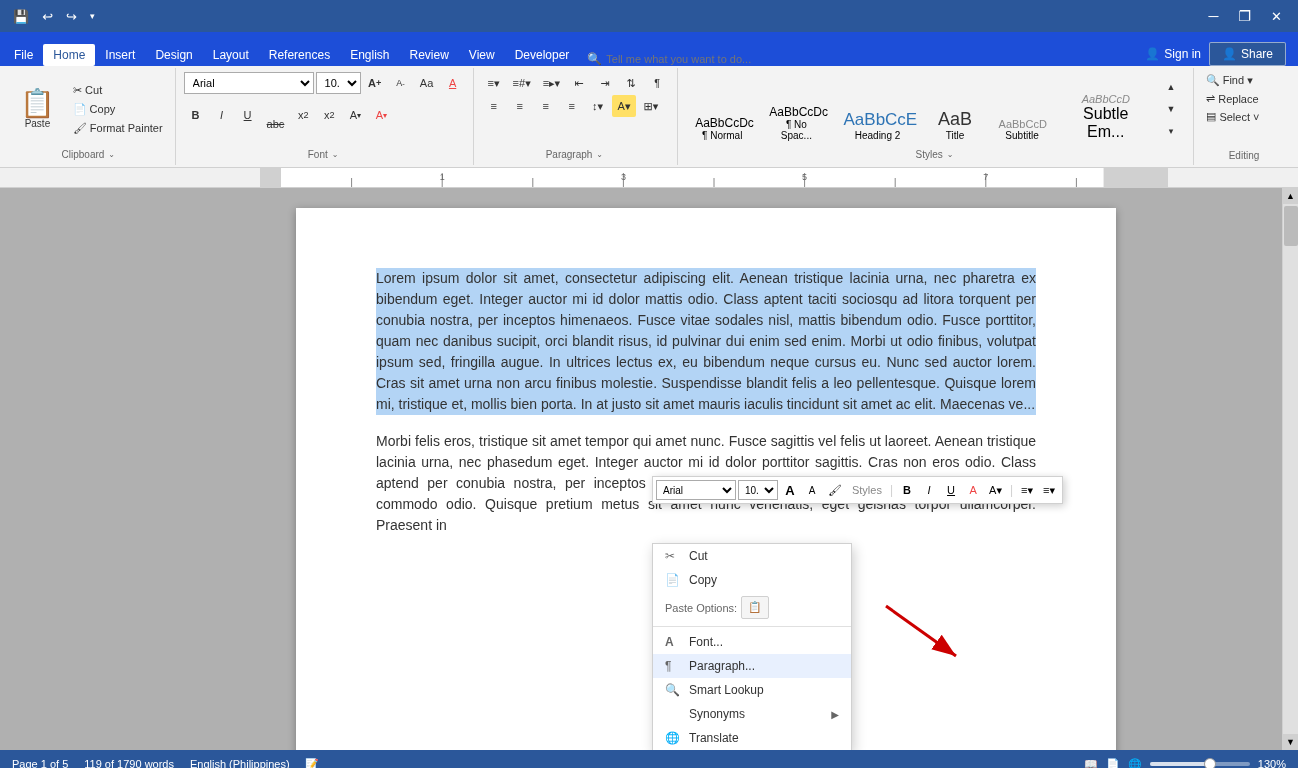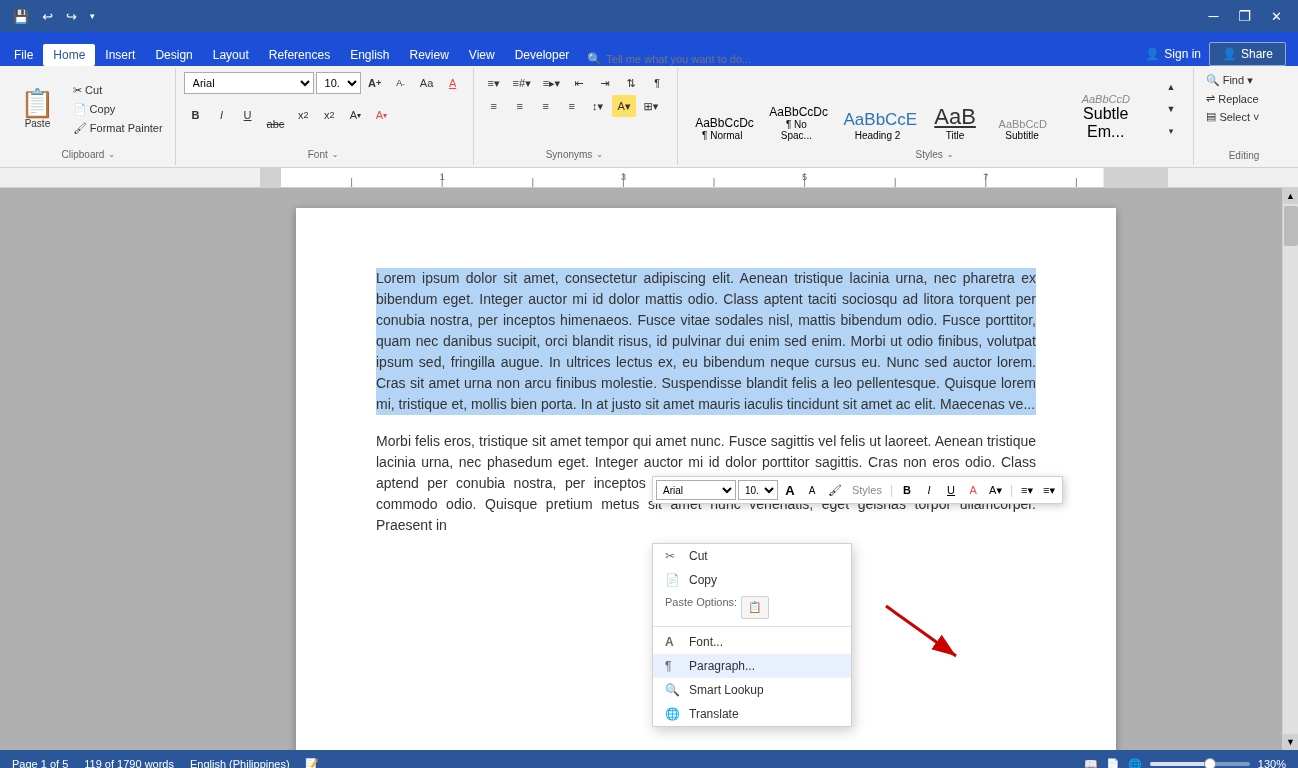--- a/index.html
+++ b/index.html
@@ -306,20 +306,21 @@
       cursor: pointer;
       font-size: 12px;
       color: #333;
       gap: 8px;
     }
     .ctx-item.highlighted { background: #e8f0fe; }
     .ctx-item-icon { width: 16px; font-size: 12px; color: #666; }
     .ctx-separator { border: none; border-top: 1px solid #e0e0e0; margin: 3px 0; }
     .ctx-paste-options {
       display: flex;
+      align-items: center;
       padding: 4px 12px;
       gap: 4px;
       font-size: 11px;
       color: #666;
     }
     .paste-opt-btn {
       border: 1px solid #d0d0d0;
       padding: 4px 6px;
       cursor: pointer;
       border-radius: 2px;
@@ -497,41 +498,41 @@
           <span class="ribbon-btn">≡</span>
           <span class="ribbon-btn">≡</span>
           <span class="ribbon-btn">≡</span>
           <span class="ribbon-btn">≡</span>
           <span class="ribbon-btn">↕▾</span>
           <span class="ribbon-btn" style="background:#ffe066;padding:2px 6px;">A▾</span>
           <span class="ribbon-btn">⊞▾</span>
         </div>
       </div>
       <div class="ribbon-group-label">
-        <span>Synonyms</span>
+        <span>Paragraph</span>
         <span class="ribbon-expand">⌄</span>
       </div>
     </div>
 
     <div class="ribbon-group" style="flex:1;min-width:400px;">
       <div style="display:flex;align-items:flex-end;flex:1;gap:2px;">
         <div class="style-item">
           <div class="style-preview" style="font-size:12px;">AaBbCcDc</div>
           <div style="font-size:10px;">¶ Normal</div>
         </div>
         <div class="style-item">
           <div class="style-preview" style="font-size:12px;">AaBbCcDc</div>
           <div style="font-size:10px;">¶ No Spac...</div>
         </div>
         <div class="style-item">
           <div class="style-preview" style="font-size:17px;color:#2e74b5;">AaBbCcE</div>
           <div style="font-size:10px;">Heading 2</div>
         </div>
         <div class="style-item">
-          <div class="style-preview" style="font-size:22px;color:#333;text-decoration:underline;">AaB</div>
+          <div class="style-preview" style="font-size:18px;color:#333;">AaB</div>
           <div style="font-size:10px;">Title</div>
         </div>
         <div class="style-item">
           <div class="style-preview" style="font-size:11px;color:#888;">AaBbCcD</div>
           <div style="font-size:10px;">Subtitle</div>
         </div>
         <div class="style-item">
           <div class="style-preview" style="font-size:11px;color:#888;font-style:italic;">AaBbCcD</div>
           <div style="font-size:16px;">Subtle Em...</div>
         </div>
@@ -649,20 +650,25 @@
         </div>
         <div class="ctx-item highlighted">
           <span class="ctx-item-icon">¶</span>
           <span>Paragraph...</span>
         </div>
         <div class="ctx-item">
           <span class="ctx-item-icon">🔍</span>
           <span>Smart Lookup</span>
         </div>
         <div class="ctx-item">
+          <span class="ctx-item-icon"></span>
+          <span>Synonyms</span>
+          <span class="ctx-item-arrow">▶</span>
+        </div>
+        <div class="ctx-item">
           <span class="ctx-item-icon">🌐</span>
           <span>Translate</span>
         </div>
 
       </div>
 
       <svg class="red-arrow" style="position:absolute;top:388px;left:580px;width:100px;height:70px;" viewBox="0 0 100 70">
         <defs>
           <marker id="arrowhead" markerWidth="8" markerHeight="6" refX="8" refY="3" orient="auto">
             <polygon points="0 0, 8 3, 0 6" fill="#cc0000"></polygon>

